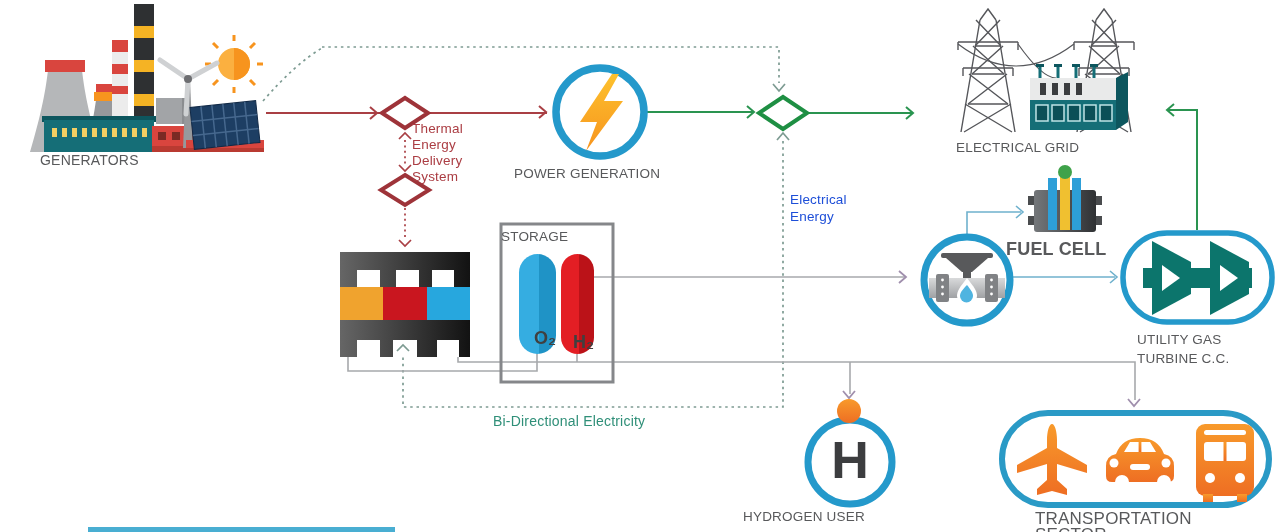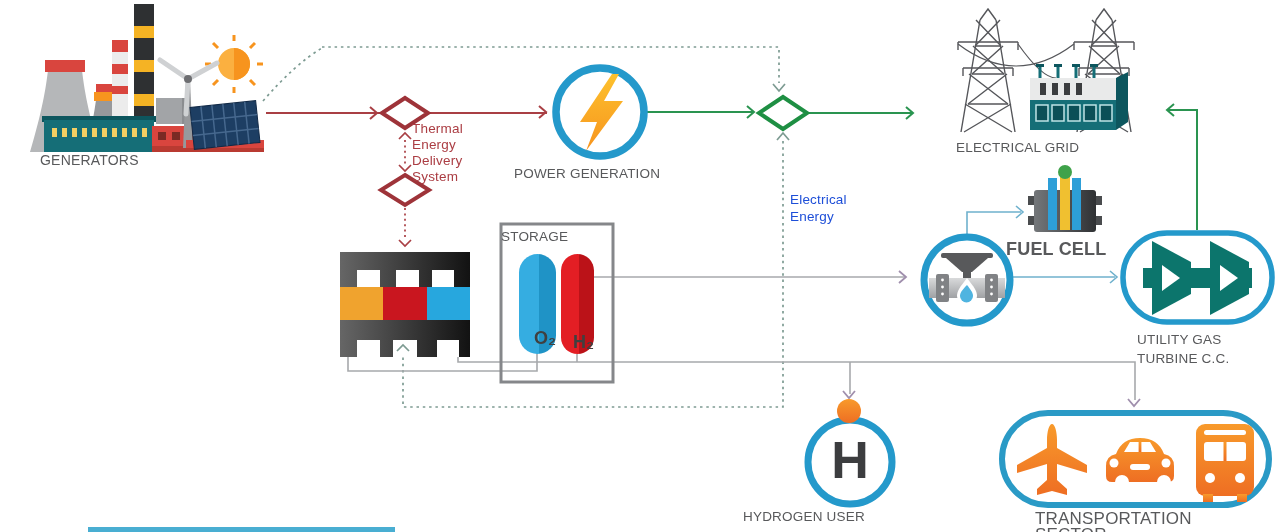--- a/index.html
+++ b/index.html
@@ -360,17 +360,18 @@
 <div class="lbl" style="left:514px;top:166px;width:180px;font-size:13.5px;">POWER GENERATION</div>
 <div class="lbl" style="left:956px;top:140px;width:180px;font-size:13.5px;">ELECTRICAL GRID</div>
 <div class="lbl" style="left:501px;top:229px;width:96px;font-size:13.5px;">STORAGE</div>
 <div class="tank-txt" style="left:519px;top:284px;width:37px;">O₂</div>
 <div class="tank-txt" style="left:561px;top:288px;width:33px;">H₂</div>
 <div class="lbl green" style="left:790px;top:191px;width:80px;">Electrical
 Energy</div>
 <div class="lbl" style="left:1006px;top:242px;width:120px;font-size:18px;font-weight:bold;">FUEL CELL</div>
 <div class="lbl" style="left:1137px;top:330px;width:120px;font-size:13.5px;line-height:19px;">UTILITY GAS
 TURBINE C.C.</div>
+<div class="lbl teal" style="left:493px;top:414px;width:200px;">Bi-Directional Electricity</div>
 <div class="h-symbol">H</div>
 <div class="lbl" style="left:743px;top:509px;width:160px;font-size:13.5px;">HYDROGEN USER</div>
 <div class="lbl" style="left:1035px;top:511px;width:200px;font-size:17px;">TRANSPORTATION SECTOR</div>
 
 </div>
 
 </body></html>

